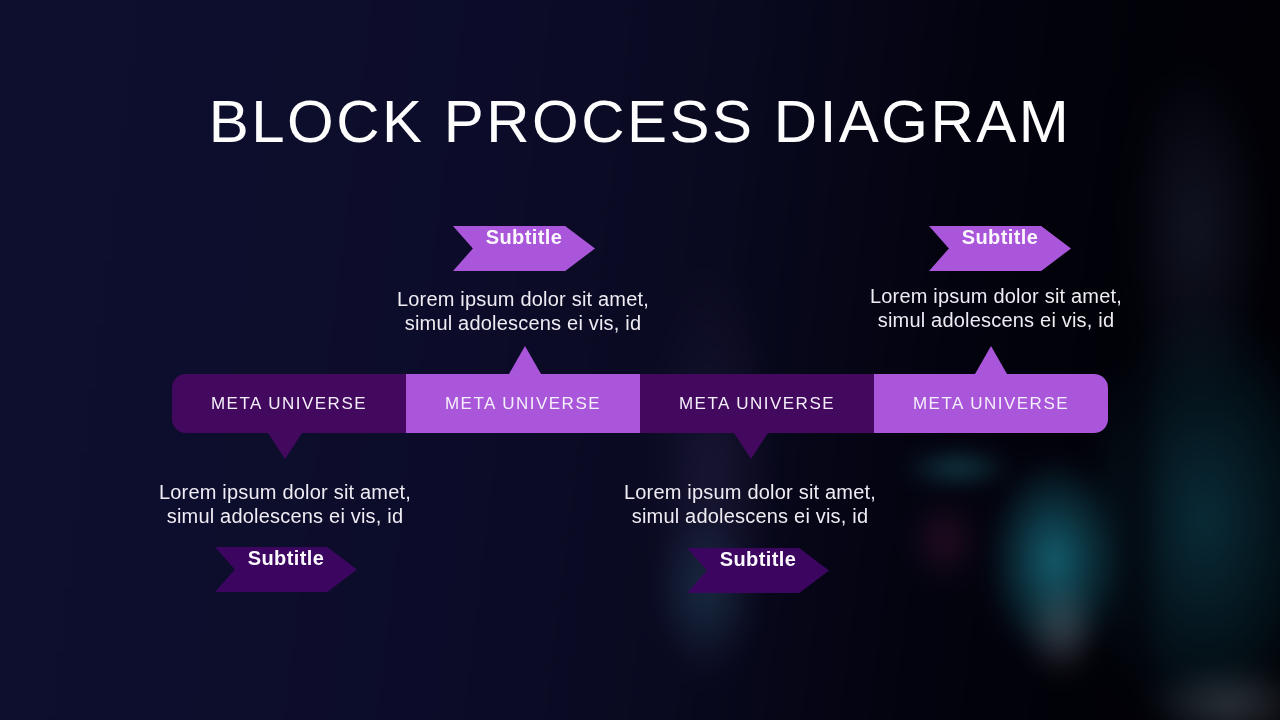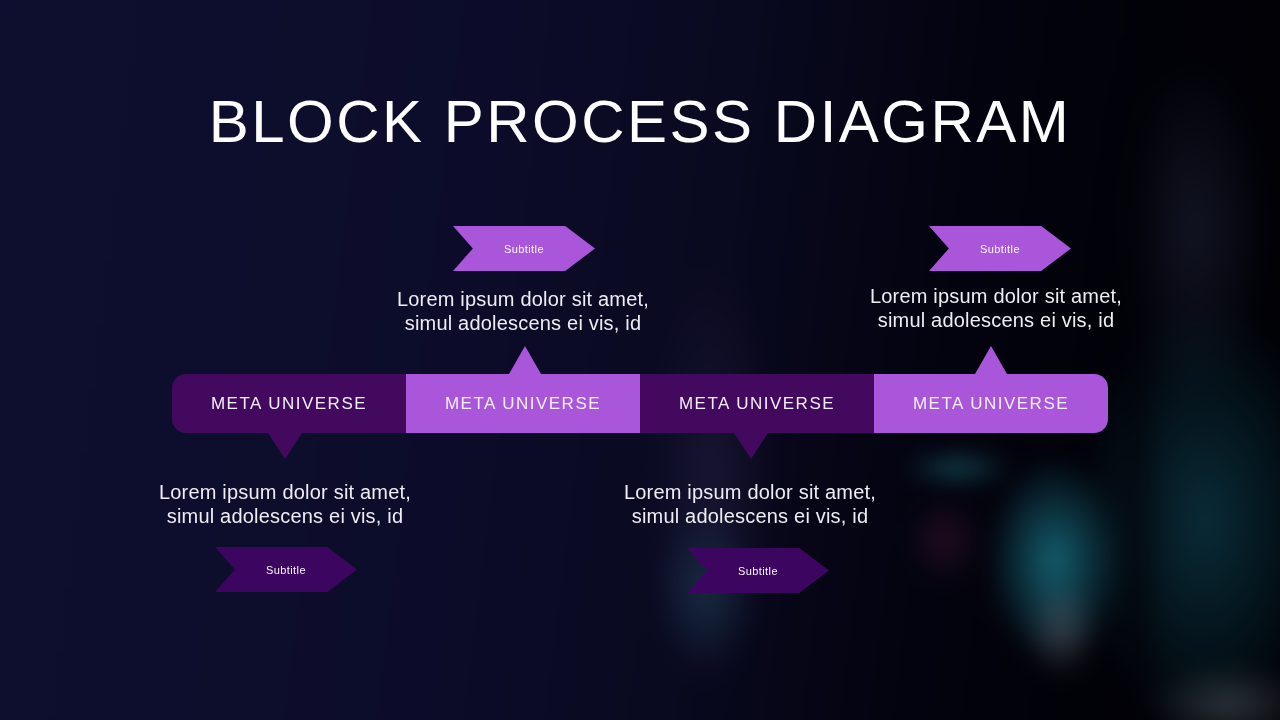--- a/index.html
+++ b/index.html
@@ -57,22 +57,22 @@
   .desc{
     position:absolute;width:260px;text-align:center;
     font-size:20px;line-height:24px;letter-spacing:0.2px;color:#efecf4;
   }
   .d1{left:155px;top:480px;} .d2{left:393px;top:287px;}
   .d3{left:620px;top:480px;} .d4{left:866px;top:284px;}
   
   .chev{
     position:absolute;width:142px;height:45px;
     clip-path:polygon(0 0, 79% 0, 100% 50%, 79% 100%, 0 100%, 14% 50%);
-    display:flex;align-items:center;justify-content:center;
-    font-size:11px;letter-spacing:0.4px;color:#fbf8fd;
+    display:flex;align-items:flex-start;justify-content:center;
+    font-size:20px;letter-spacing:0.4px;color:#fbf8fd;font-weight:bold;
   }
   .chev-dark  {background:var(--chevron-dark,#3c0660);}
   .chev-bright{background:var(--bright-purple,#a956da);}
   .c1{left:215px;top:547px;} .c2{left:453px;top:226px;}
   .c3{left:687px;top:548px;} .c4{left:929px;top:226px;}
 </style>
 </head>
 <body>
 
 <div class="slide">

